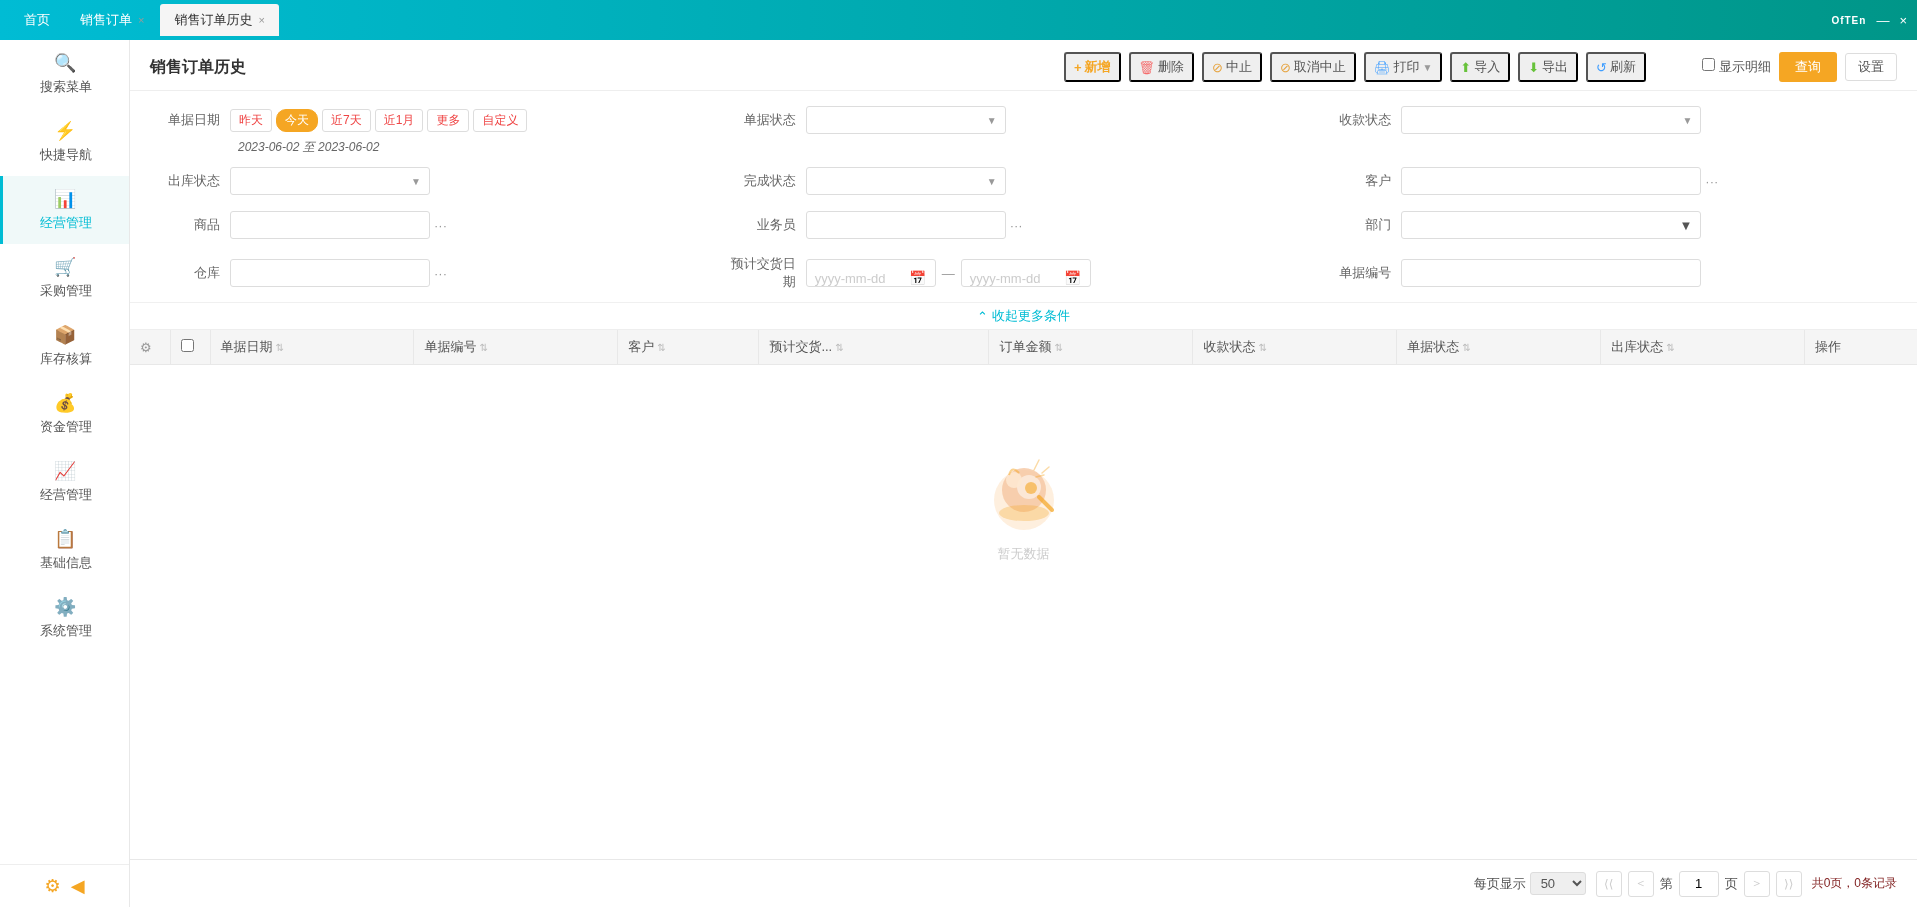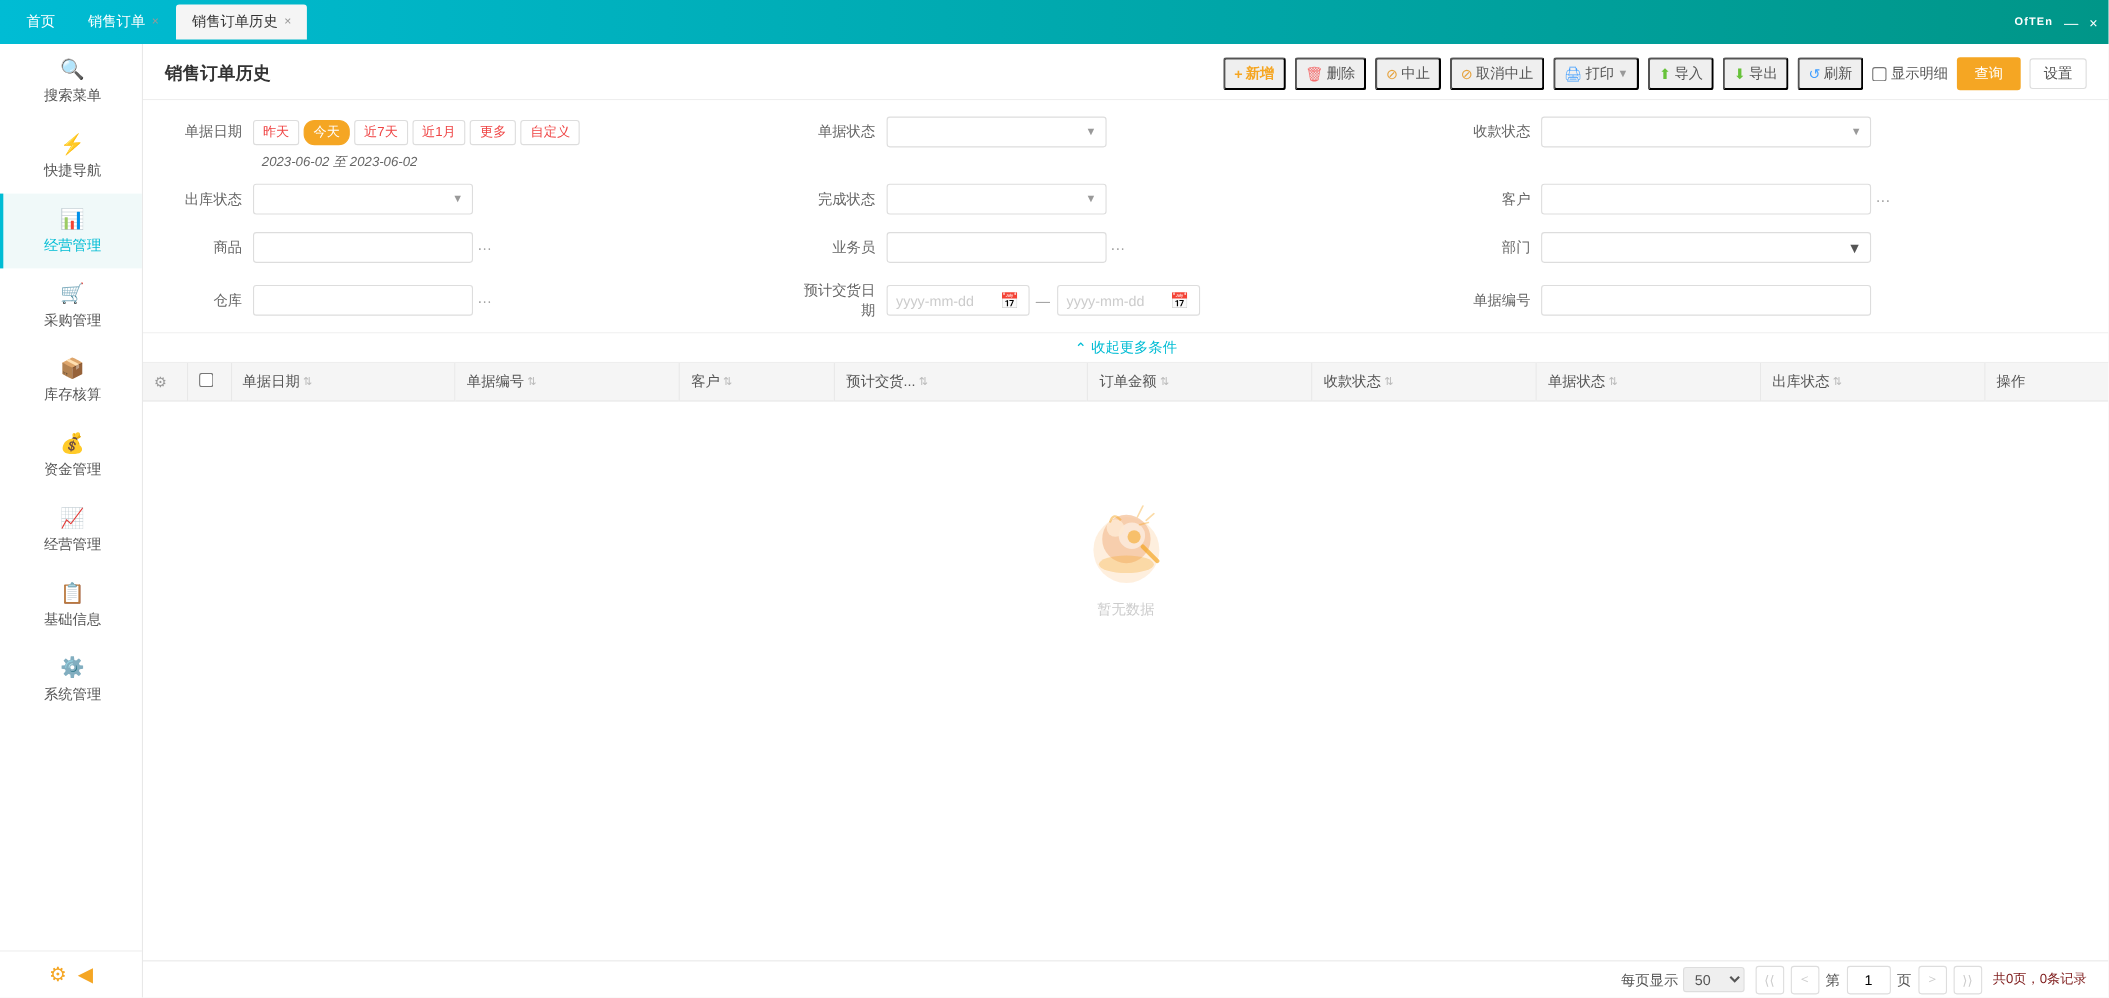--- a/index.html
+++ b/index.html
@@ -152,21 +152,21 @@
     }
     .btn-setting {
       background: #fff;
       color: #555;
       border: 1px solid #ddd;
       padding: 4px 12px;
       border-radius: 3px;
       cursor: pointer;
       font-size: 13px;
     }
-    .checkbox-display { display: flex; align-items: center; gap: 4px; color: #555; font-size: 12px; }
+    .checkbox-display { display: flex; align-items: flex-start; gap: 4px; color: #555; font-size: 12px; margin-left: 48px; }
     .checkbox-display input { width: 13px; height: 13px; }
     .filter-label {
       width: 80px;
       color: #666;
       font-size: 13px;
       text-align: right;
       padding-right: 10px;
       flex-shrink: 0;
     }
     .filter-control {
@@ -251,21 +251,21 @@
     .date-input {
       width: 130px;
       height: 28px;
       border: 1px solid #ddd;
       border-radius: 3px;
       padding: 0 8px;
       color: #ccc;
       font-size: 12px;
       background: #fff;
       display: flex;
-      align-items: center;
+      align-items: flex-end;
       justify-content: space-between;
     }
     .date-input .cal-icon { color: #f5a623; font-size: 14px; }
     .dash { color: #999; }
 
     
     .table-container {
       flex: 1;
       overflow: auto;
       background: #fff;
@@ -302,21 +302,21 @@
       font-size: 13px;
       gap: 0;
     }
     .empty-icon {
       width: 100px;
       height: 100px;
     }
 
     
     .footer {
-      height: 34px;
+      height: 48px;
       background: #fff;
       border-top: 1px solid #e8e8e8;
       display: flex;
       align-items: center;
       justify-content: flex-end;
       padding: 0 20px;
       gap: 10px;
       font-size: 13px;
       color: #555;
       flex-shrink: 0;

